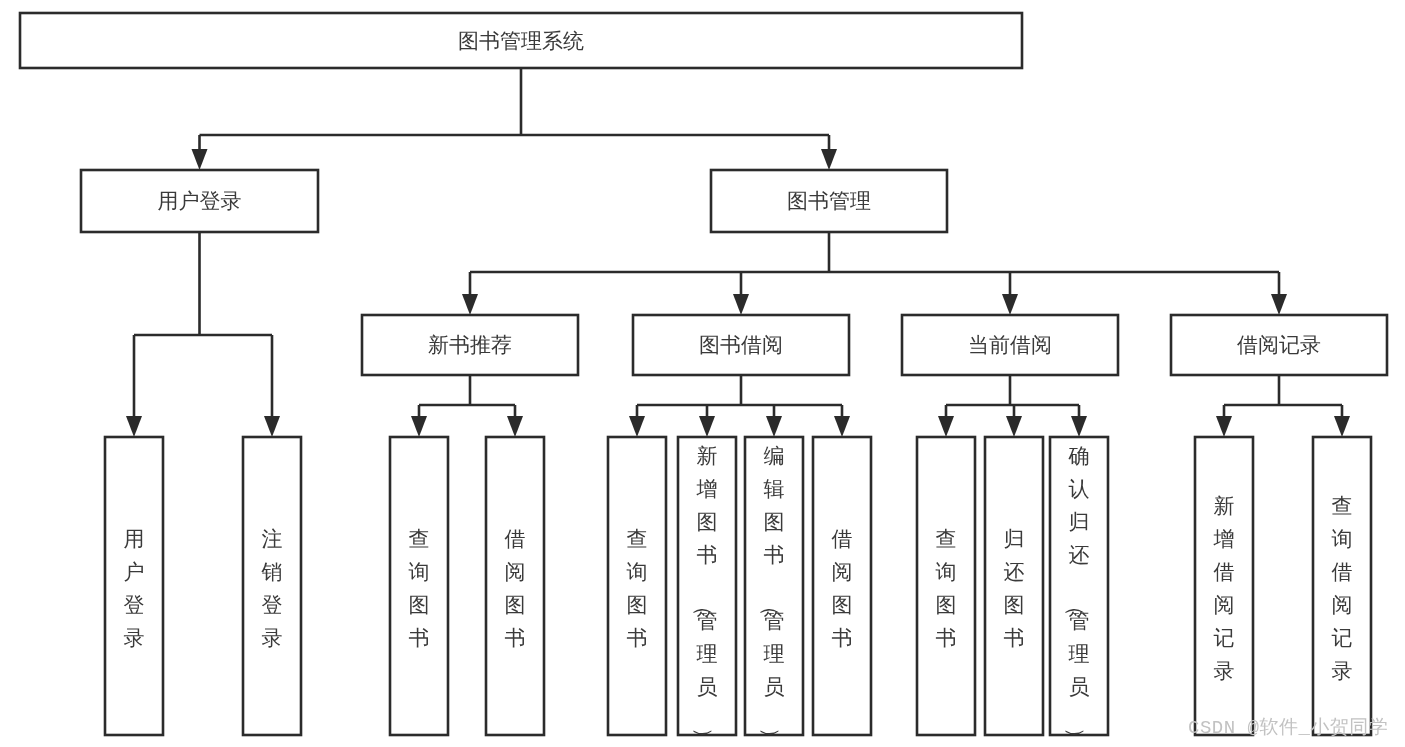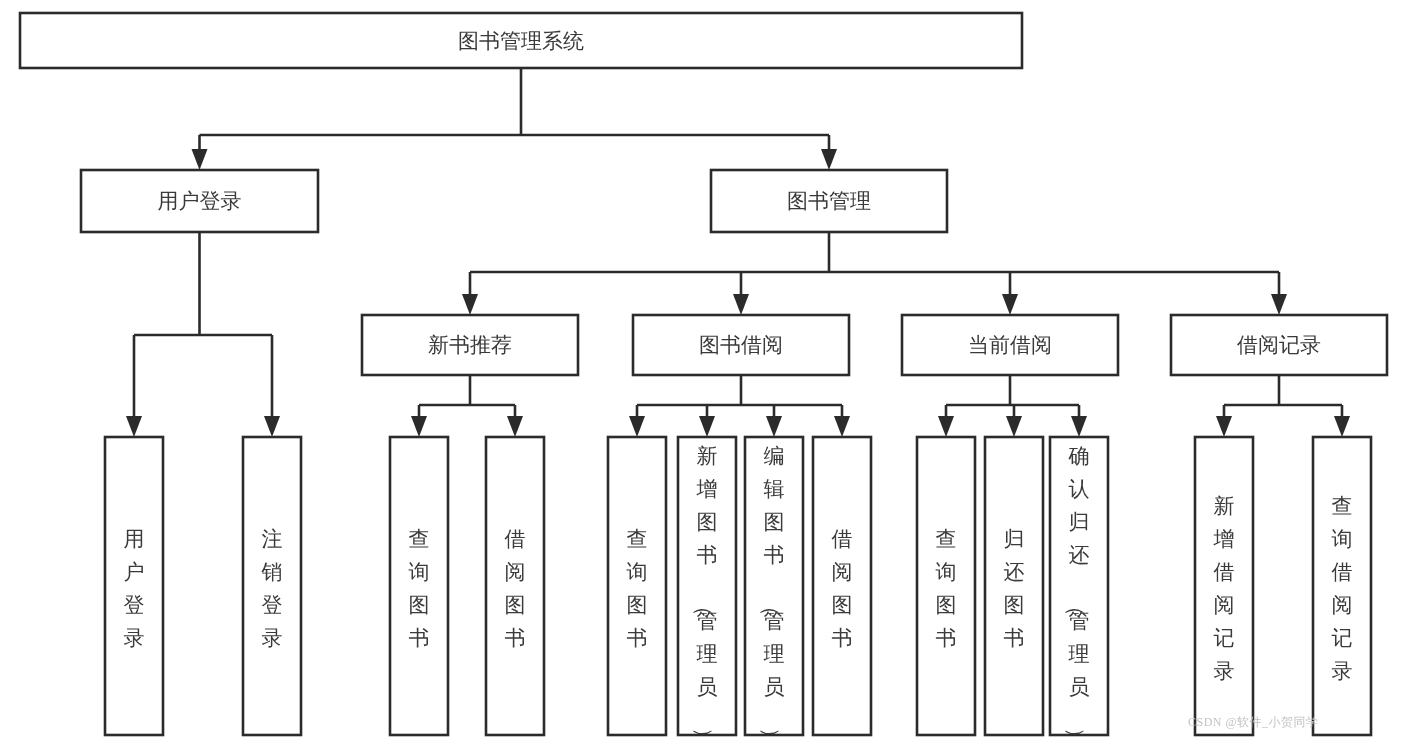--- a/index.html
+++ b/index.html
@@ -52,22 +52,22 @@
   text.node-label-v {
     fill: #3a3a3a;
     font-family: "DejaVu Sans", "Liberation Sans", sans-serif;
     font-size: 21px;
     text-anchor: middle;
   }
   .watermark {
     position: absolute;
     left: 1188px;
     top: 714px;
-    font-family: Liberation Serif, serif;
-    font-size: 12px;
+    font-family: Liberation Mono, monospace;
+    font-size: 19px;
     color: #c2c2c2;
     letter-spacing: 0.5px;
     white-space: nowrap;
     user-select: none;
   }
 </style>
 </head>
 <body>
 
 <div id="diagram-root">

